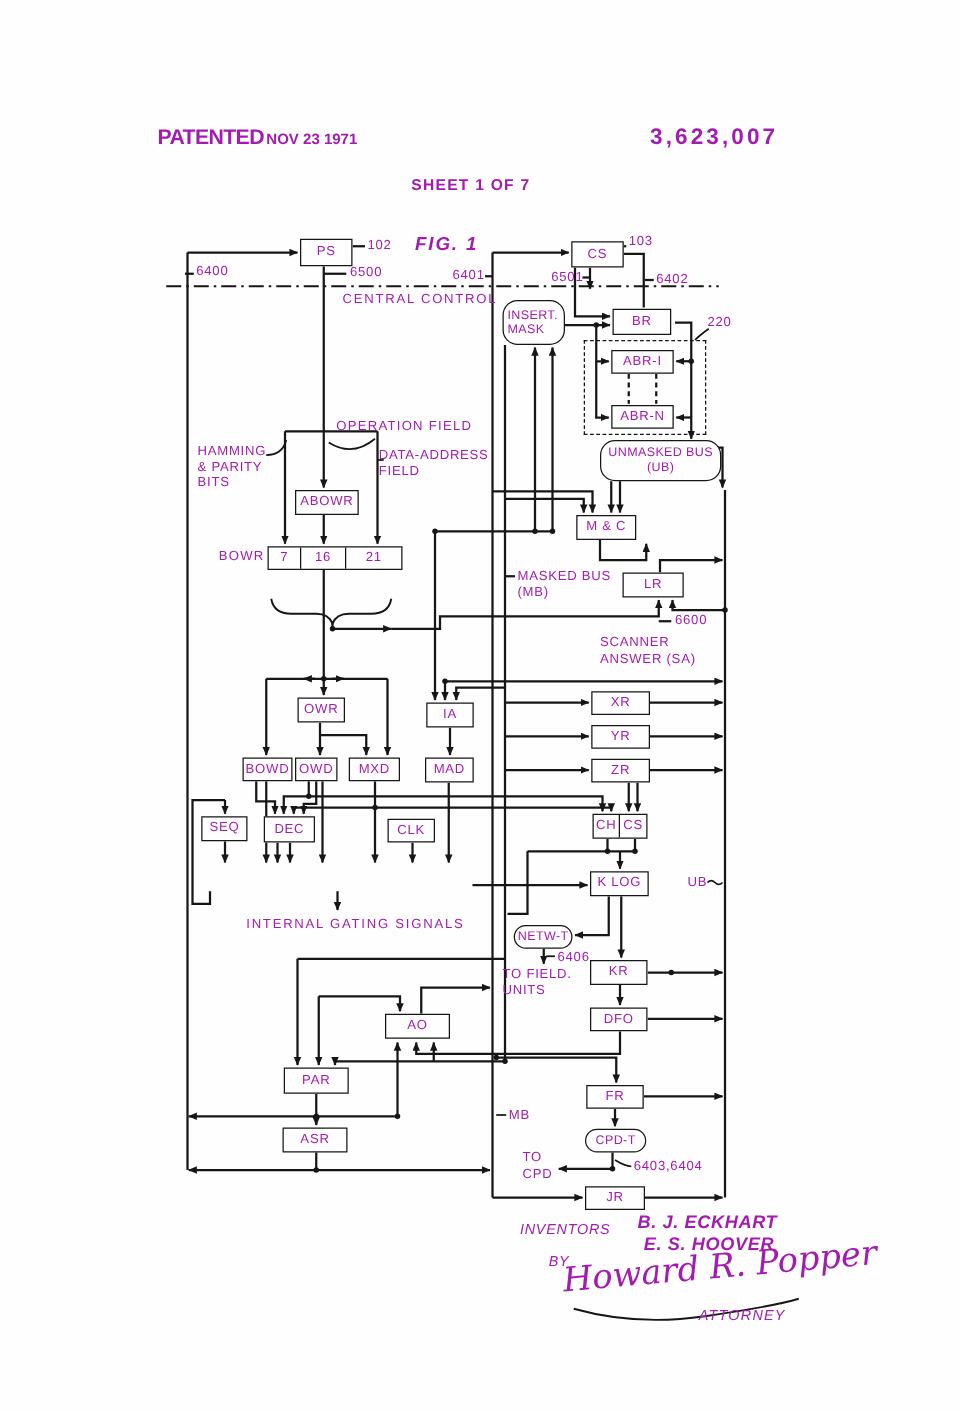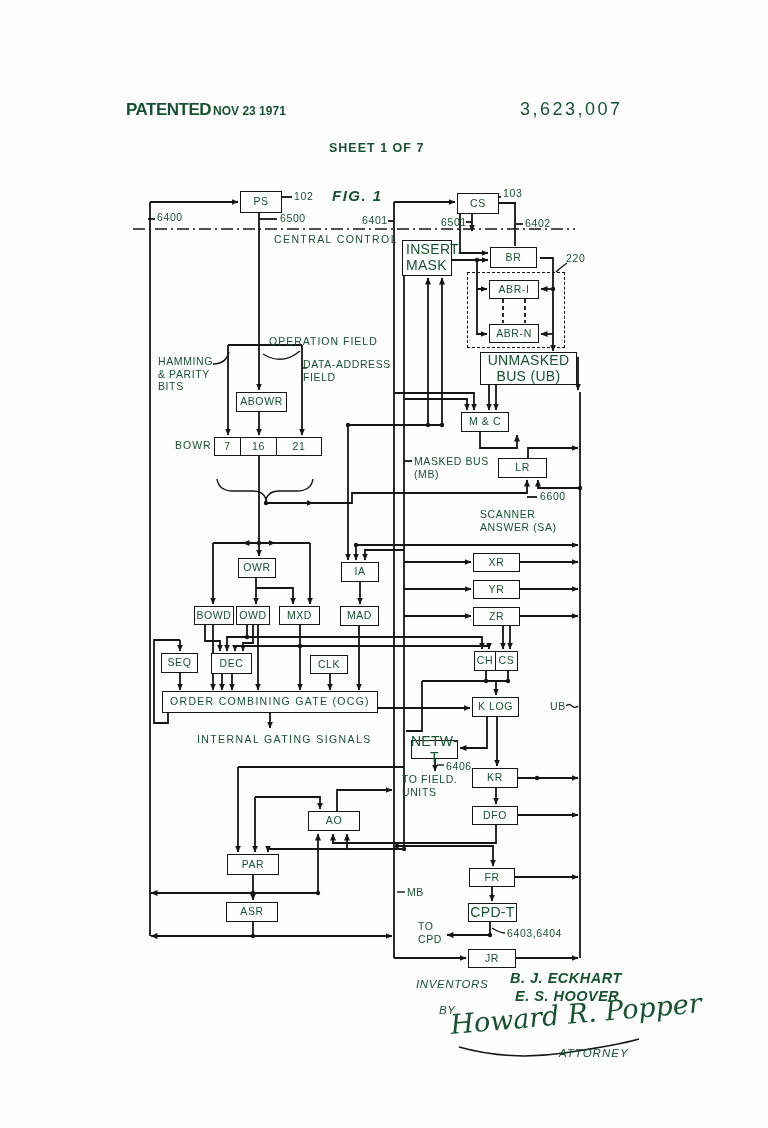--- a/index.html
+++ b/index.html
@@ -1,34 +1,34 @@
 <!DOCTYPE html>
 <html><head>
 <meta charset="utf-8">
 <style>
   html,body{margin:0;padding:0;background:#e8e8e8;}
   .page{position:relative;width:768px;height:1128px;background:#fefefe;overflow:hidden;
-        font-family:"Liberation Sans",sans-serif;color:#14532d;}
+        font-family:"Liberation Sans",sans-serif;color:#a21caf;}
   svg.linework{position:absolute;left:0;top:0;}
   .bx{position:absolute;border:1.8px solid #161616;background:#fefefe;box-sizing:border-box;
       display:flex;align-items:center;justify-content:center;text-align:center;
       font-size:10.5px;letter-spacing:.6px;line-height:1.12;font-weight:400;}
-  .bx.sm{font-size:14px;letter-spacing:.3px;}
+  .bx.sm{font-size:10px;letter-spacing:.3px;border-radius:12px;}
   .bx.left{justify-content:flex-start;text-align:left;padding-left:3px;}
   .cells{padding:0;display:flex;align-items:stretch;}
   .cell{display:flex;align-items:center;justify-content:center;flex:0 0 auto;}
   .cell + .cell{border-left:1.8px solid #161616;}
   .dashbox{position:absolute;box-sizing:border-box;background:transparent;}
   .lbl{position:absolute;font-size:10.5px;letter-spacing:.6px;line-height:1.2;white-space:nowrap;}
   .lbl.wrap{white-space:normal;text-align:left;}
   .lbl.ital{font-style:italic;}
   .hdr-patented{position:absolute;left:126px;top:100px;display:flex;align-items:baseline;}
   .hdr-patented .big{font-size:17px;font-weight:700;letter-spacing:-.5px;}
   .hdr-patented .small{font-size:12px;font-weight:700;margin-left:2px;letter-spacing:0;}
-  .hdr-patnum{position:absolute;left:520px;top:99px;font-size:18px;font-weight:400;letter-spacing:2.5px;}
+  .hdr-patnum{position:absolute;left:520px;top:99px;font-size:18px;font-weight:700;letter-spacing:2.5px;}
   .hdr-sheet{position:absolute;left:329px;top:141px;font-size:12.5px;font-weight:700;letter-spacing:1px;}
   .fig-title{position:absolute;left:332px;top:187px;font-size:15px;font-weight:700;font-style:italic;letter-spacing:1.5px;}
   .sig-script{position:absolute;left:450px;top:1000px;width:210px;font-family:"DejaVu Serif",serif;
       font-style:italic;font-size:27px;transform:rotate(-5deg);white-space:nowrap;}
   .sig-name{font-weight:700;font-style:italic;font-size:14.5px;letter-spacing:.5px;}
 </style>
 </head>
 <body>
 
 <div class="page">
@@ -235,21 +235,20 @@
   </div>
   <div class="bx" style="left:238px;top:558px;width:38px;height:20px">OWR</div>
   <div class="bx" style="left:341px;top:562px;width:38px;height:20px">IA</div>
   <div class="bx" style="left:194px;top:606px;width:40px;height:19px">BOWD</div>
   <div class="bx" style="left:236px;top:606px;width:34px;height:19px">OWD</div>
   <div class="bx" style="left:279px;top:606px;width:41px;height:19px">MXD</div>
   <div class="bx" style="left:340px;top:606px;width:39px;height:20px">MAD</div>
   <div class="bx" style="left:161px;top:653px;width:37px;height:20px">SEQ</div>
   <div class="bx" style="left:211px;top:653px;width:41px;height:21px">DEC</div>
   <div class="bx" style="left:310px;top:655px;width:38px;height:19px">CLK</div>
-  <div class="bx" style="left:162px;top:691px;width:216px;height:22px;letter-spacing:1.3px">ORDER COMBINING GATE (OCG)</div>
   <div class="bx" style="left:473px;top:553px;width:47px;height:19px">XR</div>
   <div class="bx" style="left:473px;top:580px;width:47px;height:19px">YR</div>
   <div class="bx" style="left:473px;top:607px;width:47px;height:19px">ZR</div>
   <div class="bx cells" style="left:474px;top:651px;width:44px;height:20px">
     <span class="cell" style="width:20px">CH</span>
     <span class="cell" style="flex:1 1 auto">CS</span>
   </div>
   <div class="bx" style="left:472px;top:697px;width:47px;height:20px">K LOG</div>
   <div class="bx sm" style="left:411px;top:740px;width:47px;height:19px">NETW-T</div>
   <div class="bx" style="left:472px;top:768px;width:46px;height:20px">KR</div>

